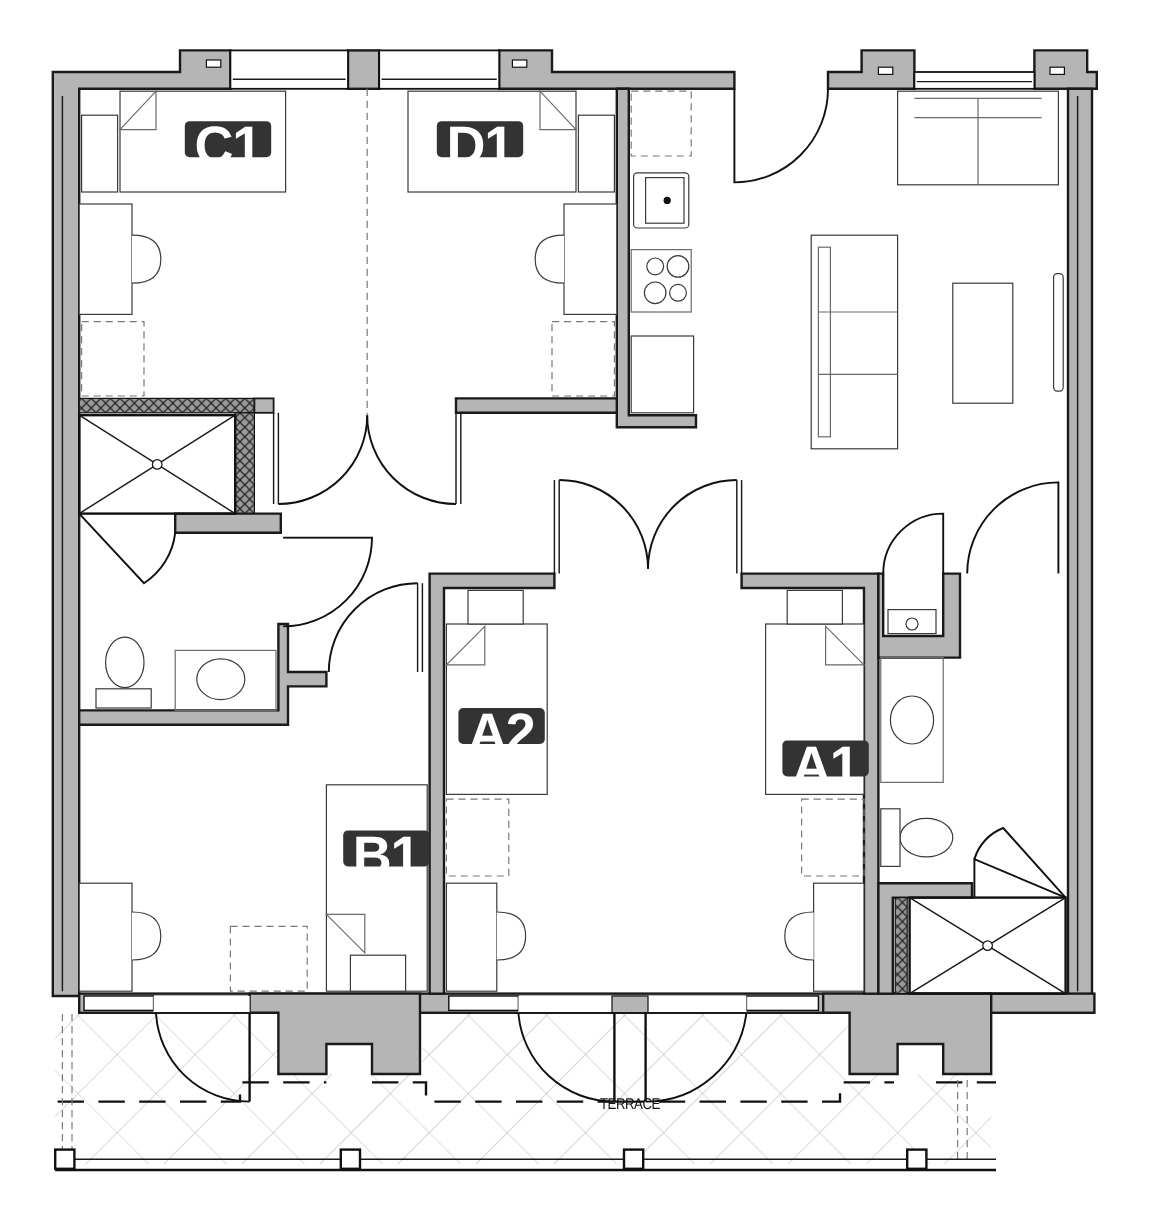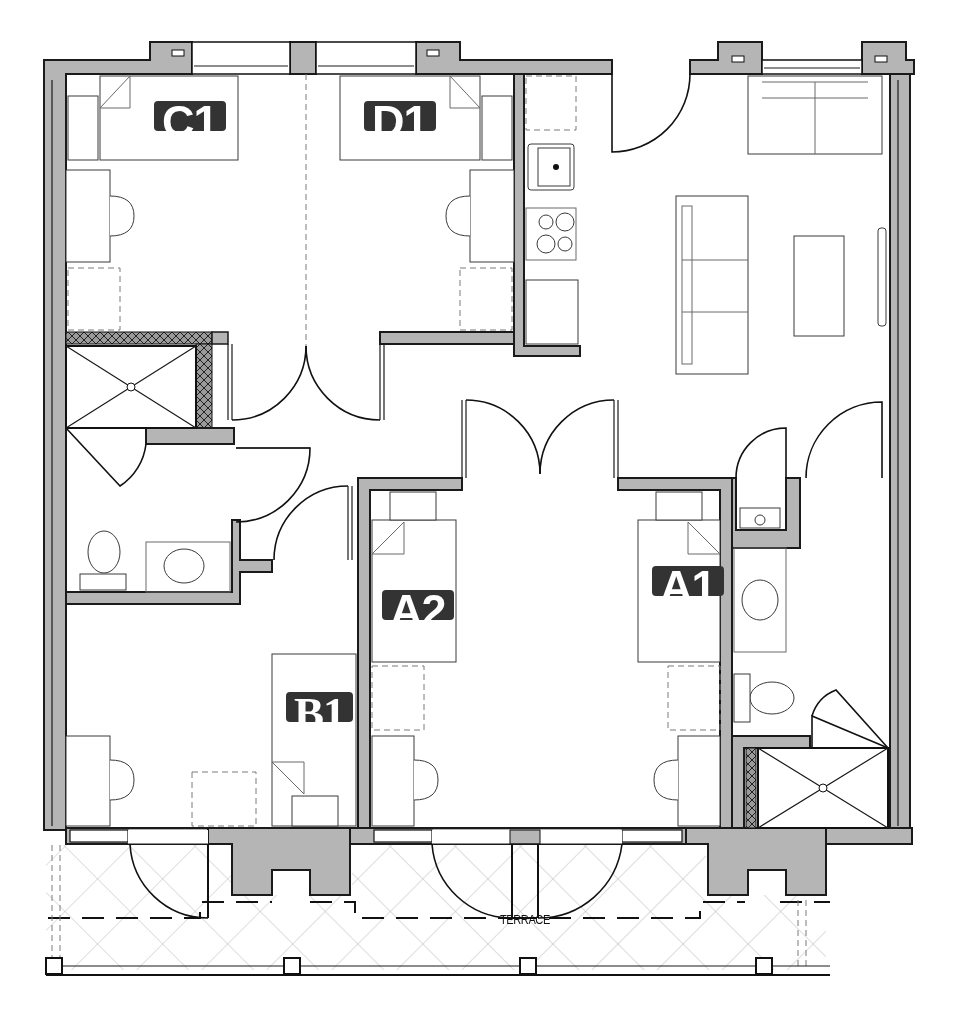--- a/index.html
+++ b/index.html
@@ -244,15 +244,15 @@
     <path class="light" d="M272 762 L304 794 L304 762 Z"></path>
     <rect x="192" y="772" width="64" height="54" class="dash"></rect>
     <rect x="66" y="736" width="44" height="90" class="furn"></rect>
     <path class="furn" d="M110 760 Q134 760 134 780 Q134 800 110 800"></path>
   </g>
 </svg>
 
 <div class="room-label" style="left:154px; top:101px;">C1</div>
 <div class="room-label" style="left:364px; top:101px;">D1</div>
 <div class="room-label" style="left:382px; top:590px;text-align:right;">A2</div>
-<div class="room-label" style="left:652px; top:566px;text-decoration:underline;">A1</div>
-<div class="room-label" style="left:286px; top:692px;font-family:Liberation Serif, serif;">B1</div>
+<div class="room-label" style="left:652px; top:617px;text-decoration:underline;">A1</div>
+<div class="room-label" style="left:286px; top:692px;">B1</div>
 <div class="terrace-label" style="left:500px; top:912px;">TERRACE</div>
 
 </body></html>

